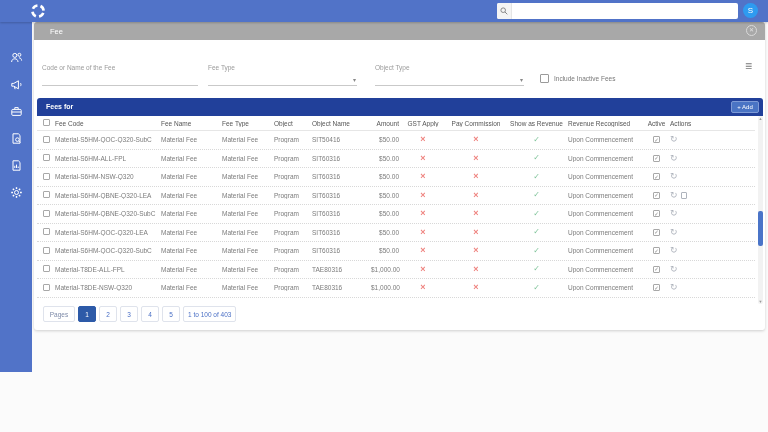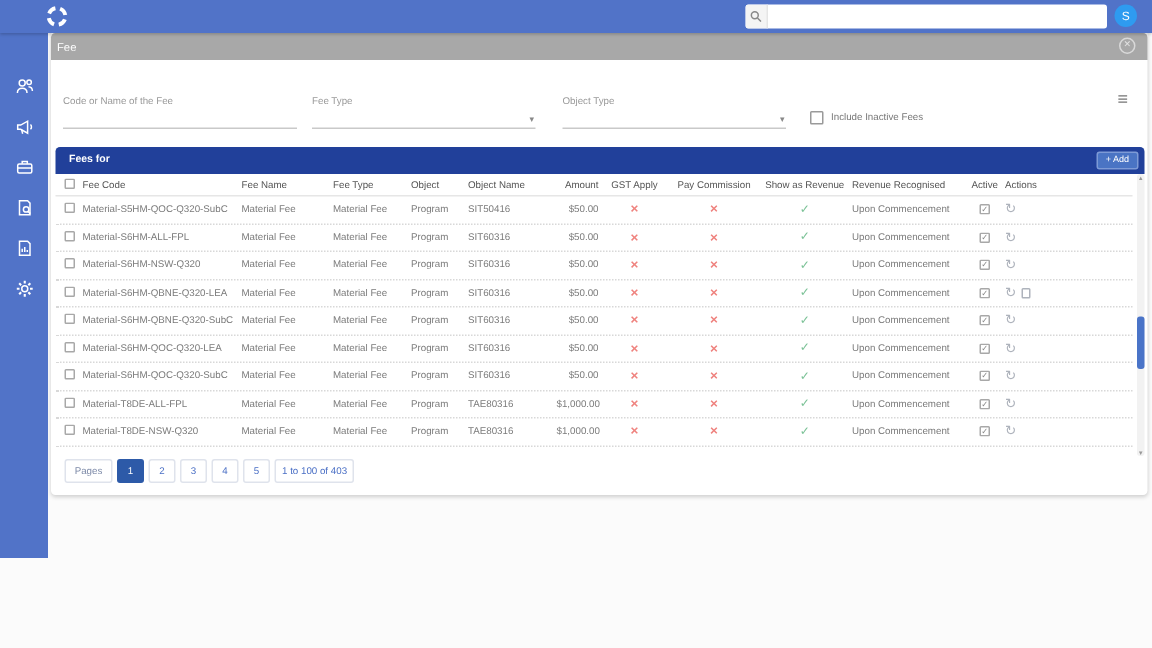--- a/index.html
+++ b/index.html
@@ -19,21 +19,21 @@
           background:#2e9bf0;color:#fff;font-size:8px;display:flex;align-items:center;justify-content:center;}
   
   .sidebar{position:absolute;left:0;top:22px;width:32px;height:350px;background:#5173c8;z-index:4;
            padding-top:22px;}
   .side-icon{width:32px;height:27px;display:flex;align-items:center;justify-content:center;cursor:pointer;}
   
   .panel{position:absolute;left:34px;top:22px;width:731px;height:308px;background:#fff;
          border-radius:0 0 3px 3px;box-shadow:0 1px 3px rgba(0,0,0,.18);}
   .titlebar{position:absolute;left:0;top:0;width:731px;height:18px;background:#a8a8a8;
             border-radius:3px 3px 0 0;}
-  .titlebar .t{position:absolute;left:4px;top:5px;font-size:7.5px;color:#fff;}
+  .titlebar .t{position:absolute;left:16px;top:5px;font-size:7.5px;color:#fff;}
   .close-btn{position:absolute;right:8px;top:3px;width:11px;height:11px;border:1px solid #d9d9d9;
              border-radius:50%;color:#e2e2e2;font-size:6px;line-height:9px;text-align:center;}
   
   .filters{position:absolute;left:0;top:18px;width:731px;height:80px;}
   .flabel{position:absolute;font-size:6.5px;color:#9a9a9a;}
   .funder{position:absolute;height:13px;border-bottom:1px solid #c9c9c9;}
   .funder input{width:100%;border:none;outline:none;font-size:7px;height:12px;background:transparent;padding:0 1px;}
   .caret{position:absolute;right:1px;bottom:2px;font-size:6px;color:#888;}
   .inactive-wrap{position:absolute;left:506px;top:34px;display:flex;align-items:center;gap:5px;}
   .cbx-lg{width:9px;height:9px;border:1px solid #9a9a9a;border-radius:1px;background:#fff;}

